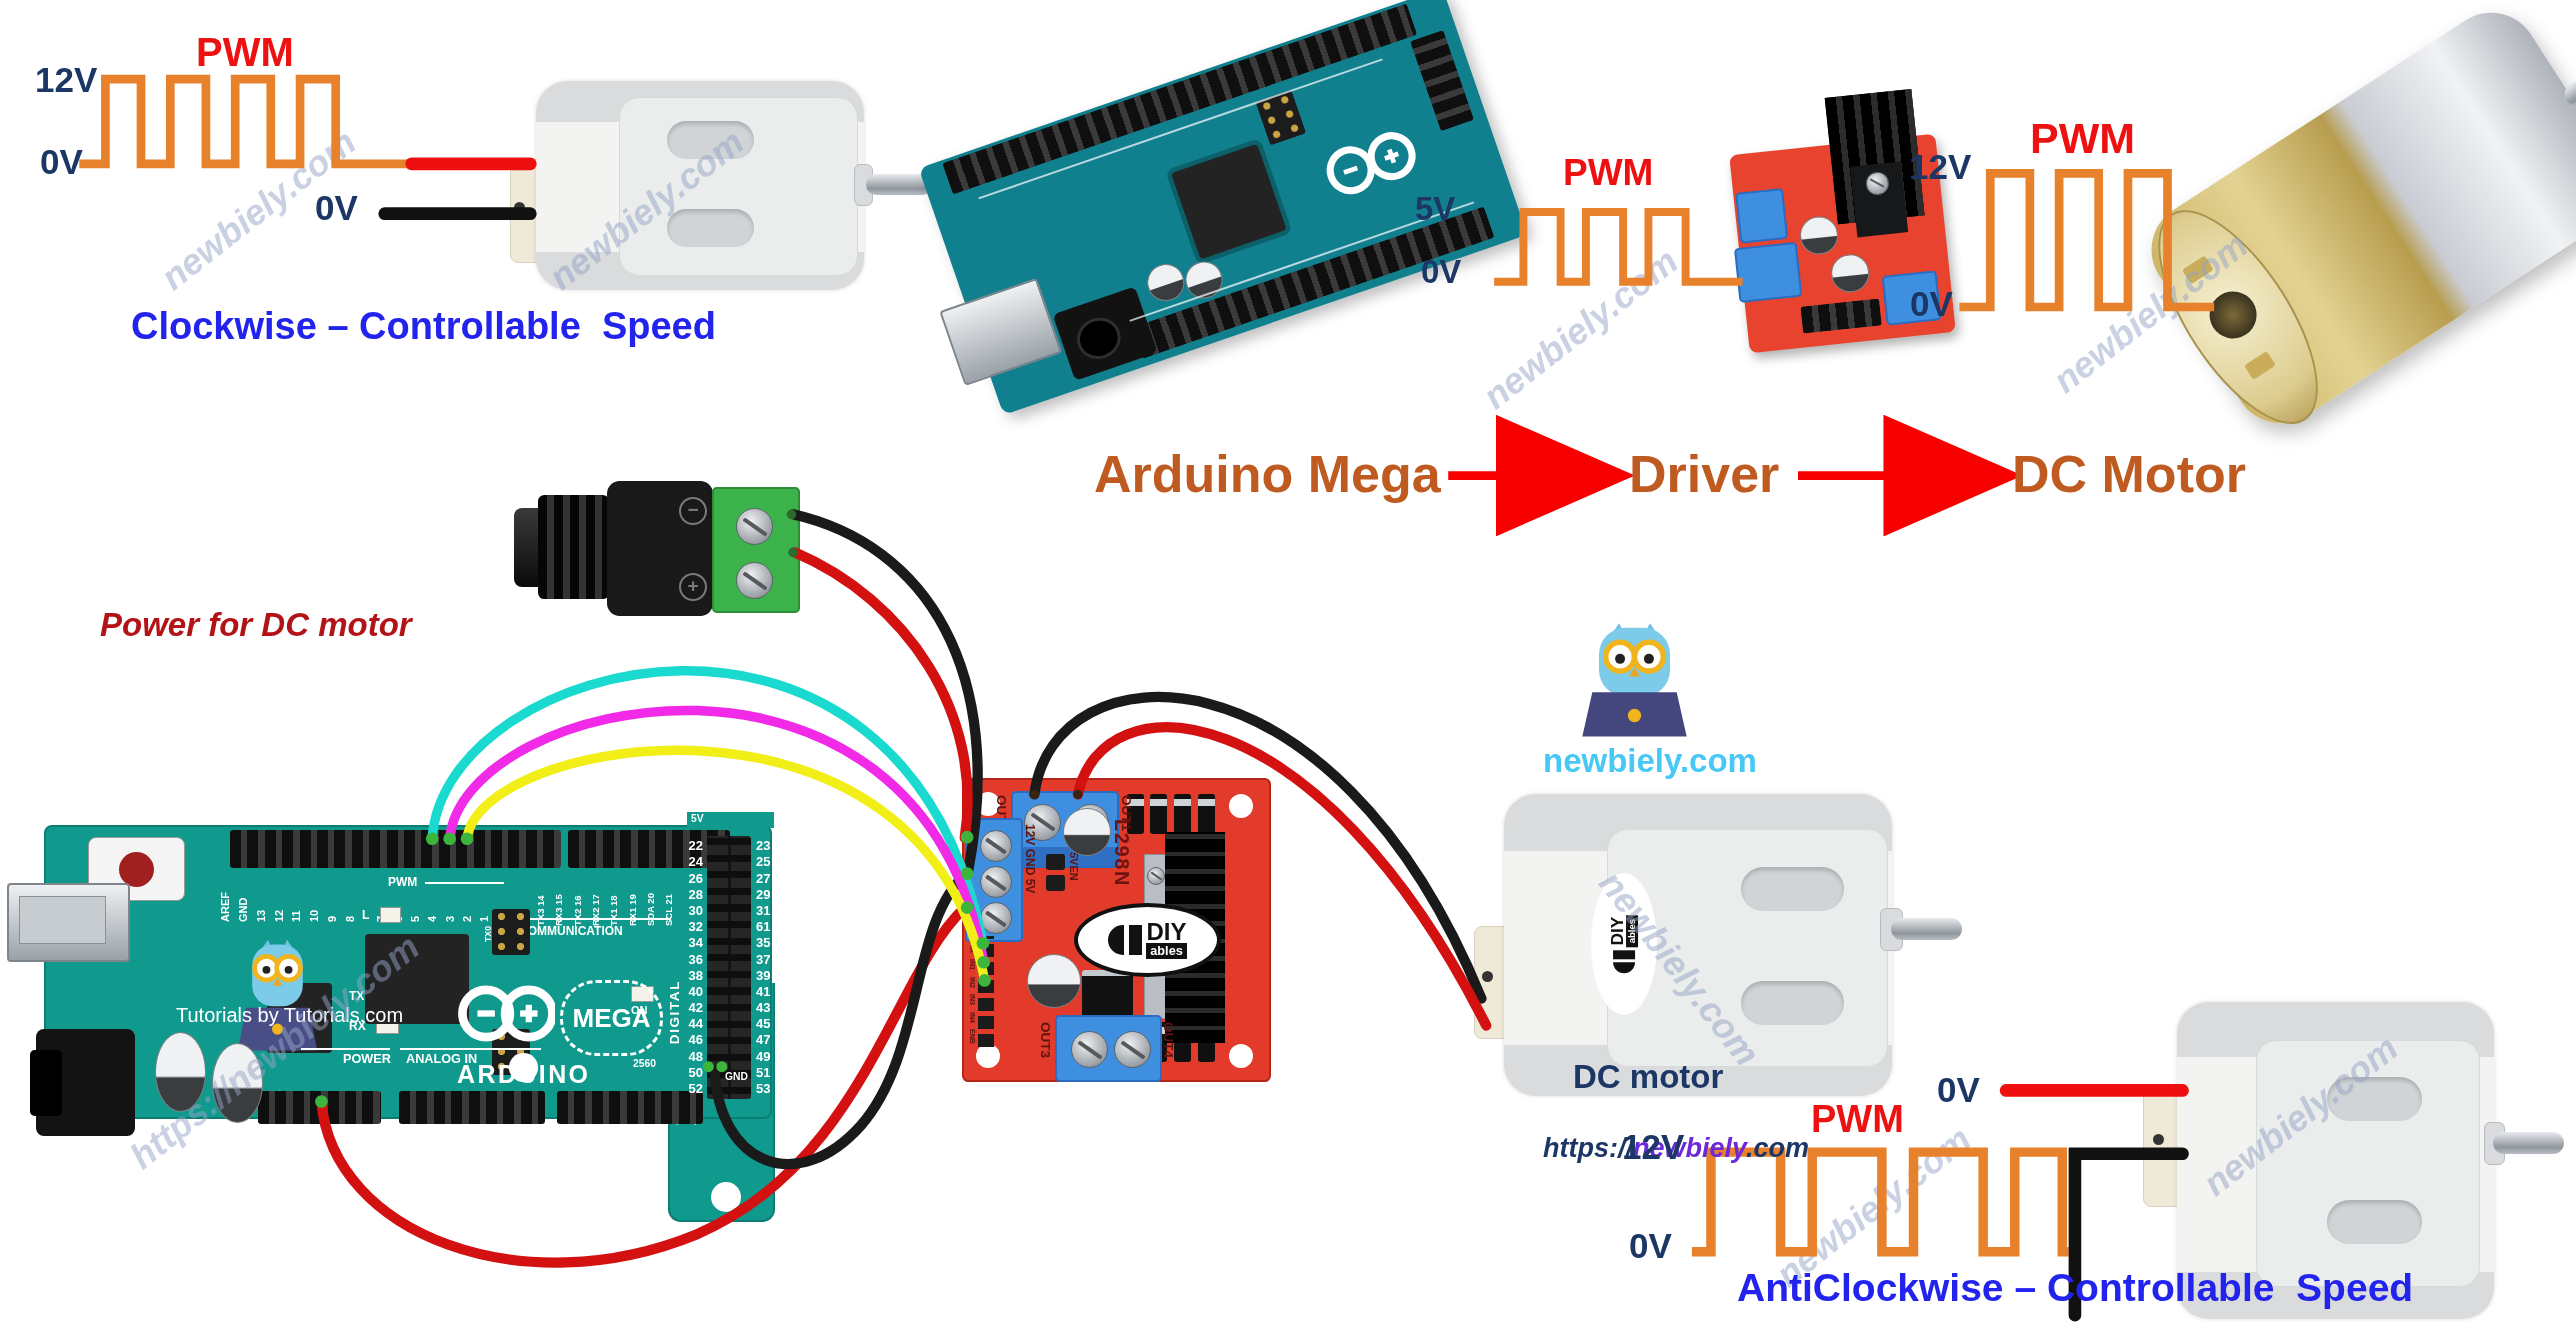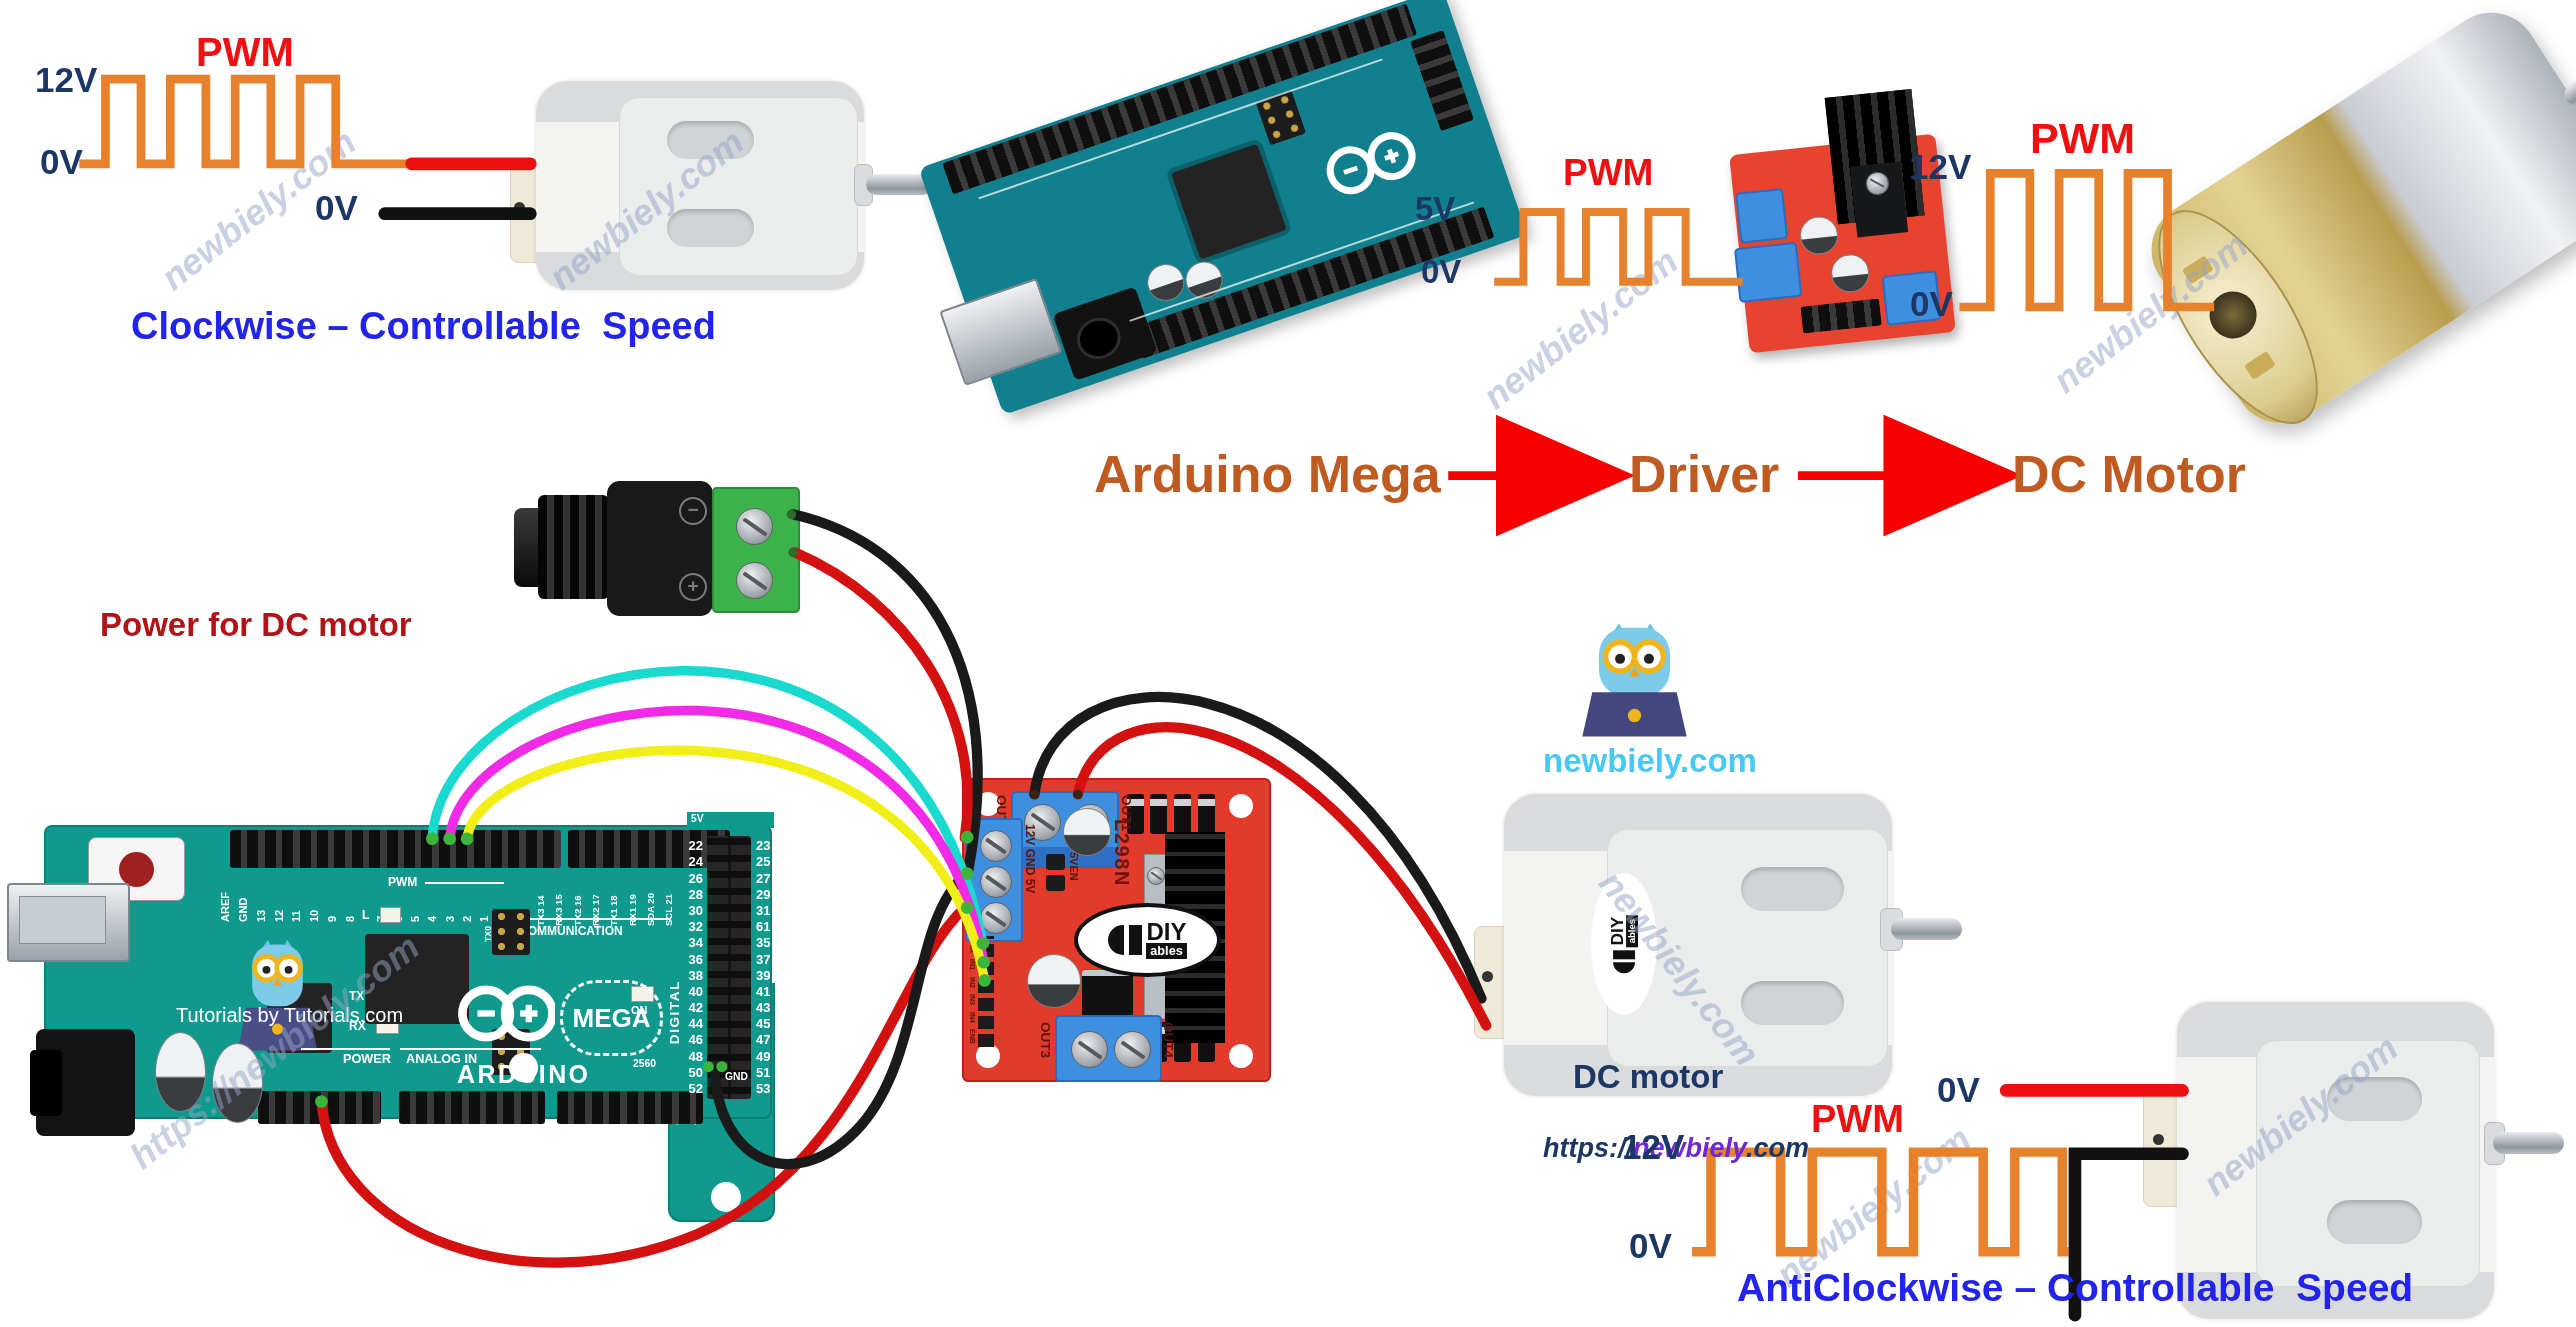--- a/index.html
+++ b/index.html
@@ -538,21 +538,21 @@
   <div class="lbl red" style="left:1563px;top:154px;font-size:37px;z-index:40;">PWM</div>
 
   <div class="lbl navy" style="left:1909px;top:149px;font-size:35px;z-index:40;">12V</div>
   <div class="lbl navy" style="left:1910px;top:286px;font-size:35px;z-index:40;">0V</div>
   <div class="lbl red" style="left:2030px;top:117px;font-size:43px;z-index:40;">PWM</div>
 
   <div class="lbl brown" style="left:1094px;top:448px;font-size:52px;z-index:40;">Arduino Mega</div>
   <div class="lbl brown" style="left:1629px;top:448px;font-size:52px;z-index:40;">Driver</div>
   <div class="lbl brown" style="left:2012px;top:448px;font-size:52px;z-index:40;">DC Motor</div>
 
-  <div class="lbl" style="left:100px;top:608px;font-size:33px;color:#b31217;z-index:40;">Power for DC motor</div>
+  <div class="lbl" style="left:100px;top:608px;font-size:33px;color:#b31217;z-index:40;font-style:italic;">Power for DC motor</div>
   <div class="lbl navy" style="left:1573px;top:1060px;font-size:33px;z-index:40;">DC motor</div>
 
   <div class="lbl" style="left:1513px;top:1108px;font-size:27px;font-style:italic;z-index:40;">
     <span class="navy">https://</span><span style="color:#6d28d9;">newbiely</span><span class="navy">.com</span>
   </div>
   <div class="lbl red" style="left:1811px;top:1100px;font-size:38px;z-index:40;">PWM</div>
   <div class="lbl navy" style="left:1937px;top:1072px;font-size:35px;z-index:40;">0V</div>
   <div class="lbl navy" style="left:1622px;top:1129px;font-size:35px;z-index:40;">12V</div>
   <div class="lbl navy" style="left:1629px;top:1228px;font-size:35px;z-index:40;">0V</div>
   <div class="lbl blue" style="left:1737px;top:1268px;font-size:39px;z-index:40;">AntiClockwise – Controllable  Speed</div>

